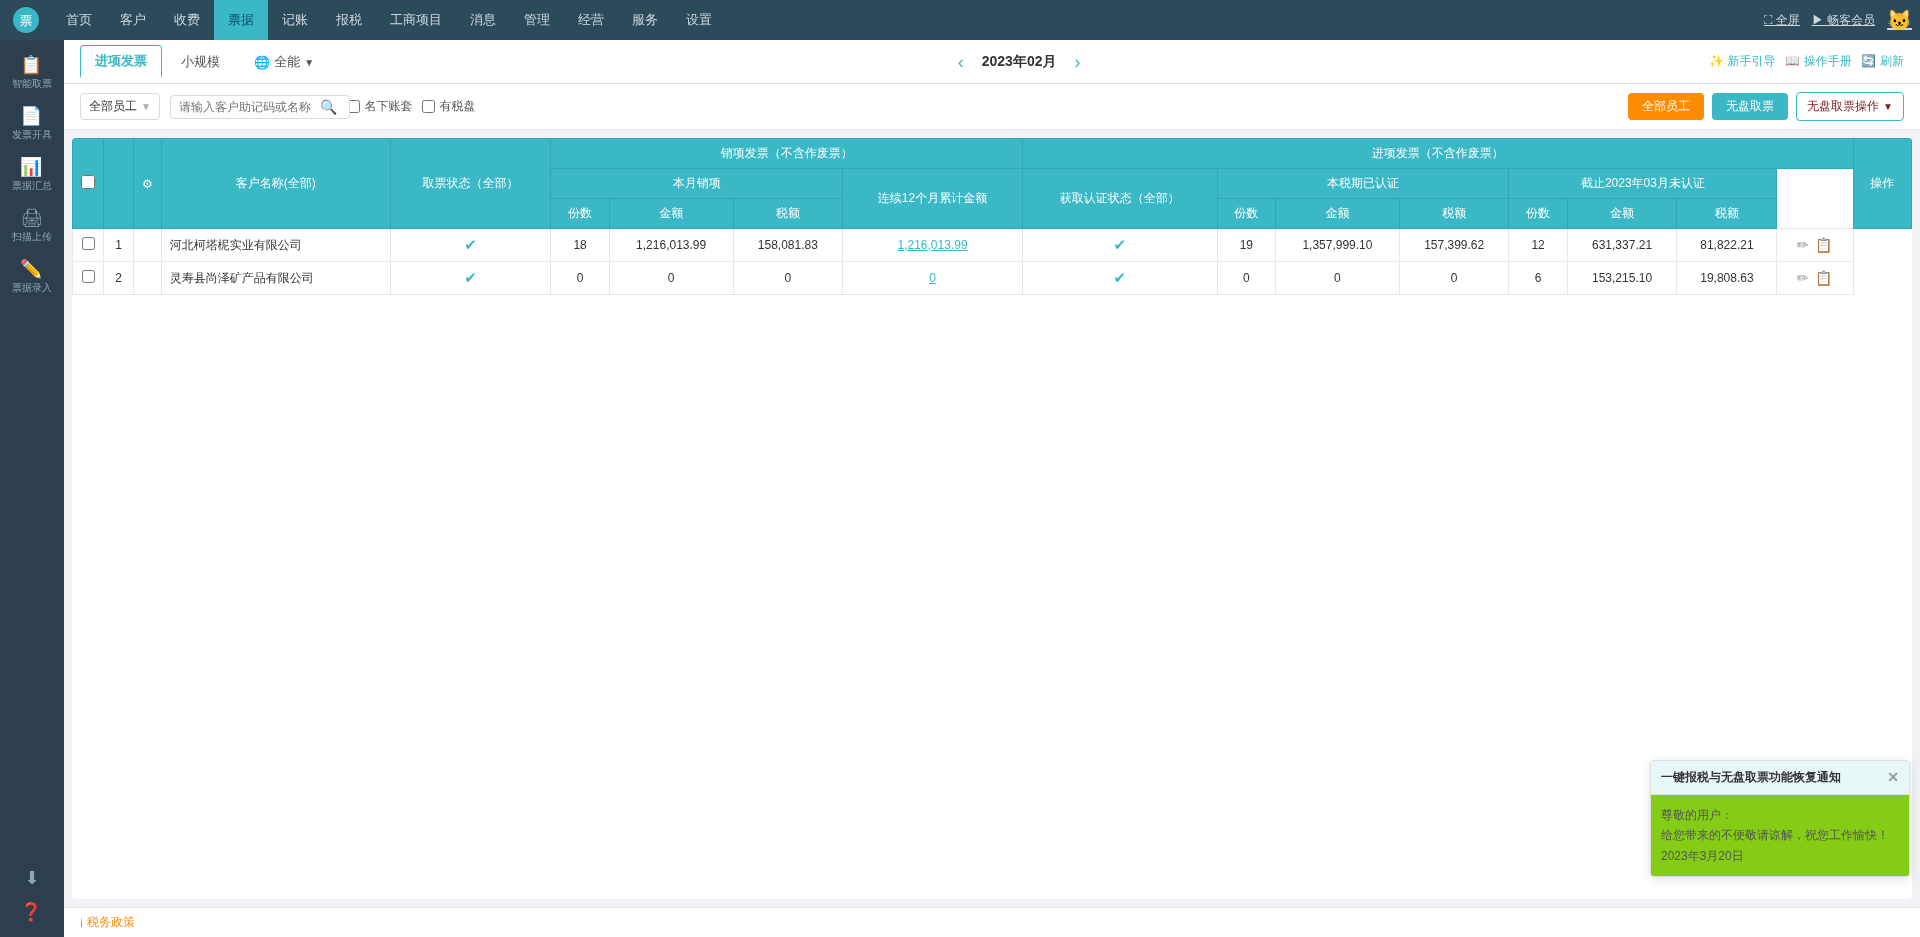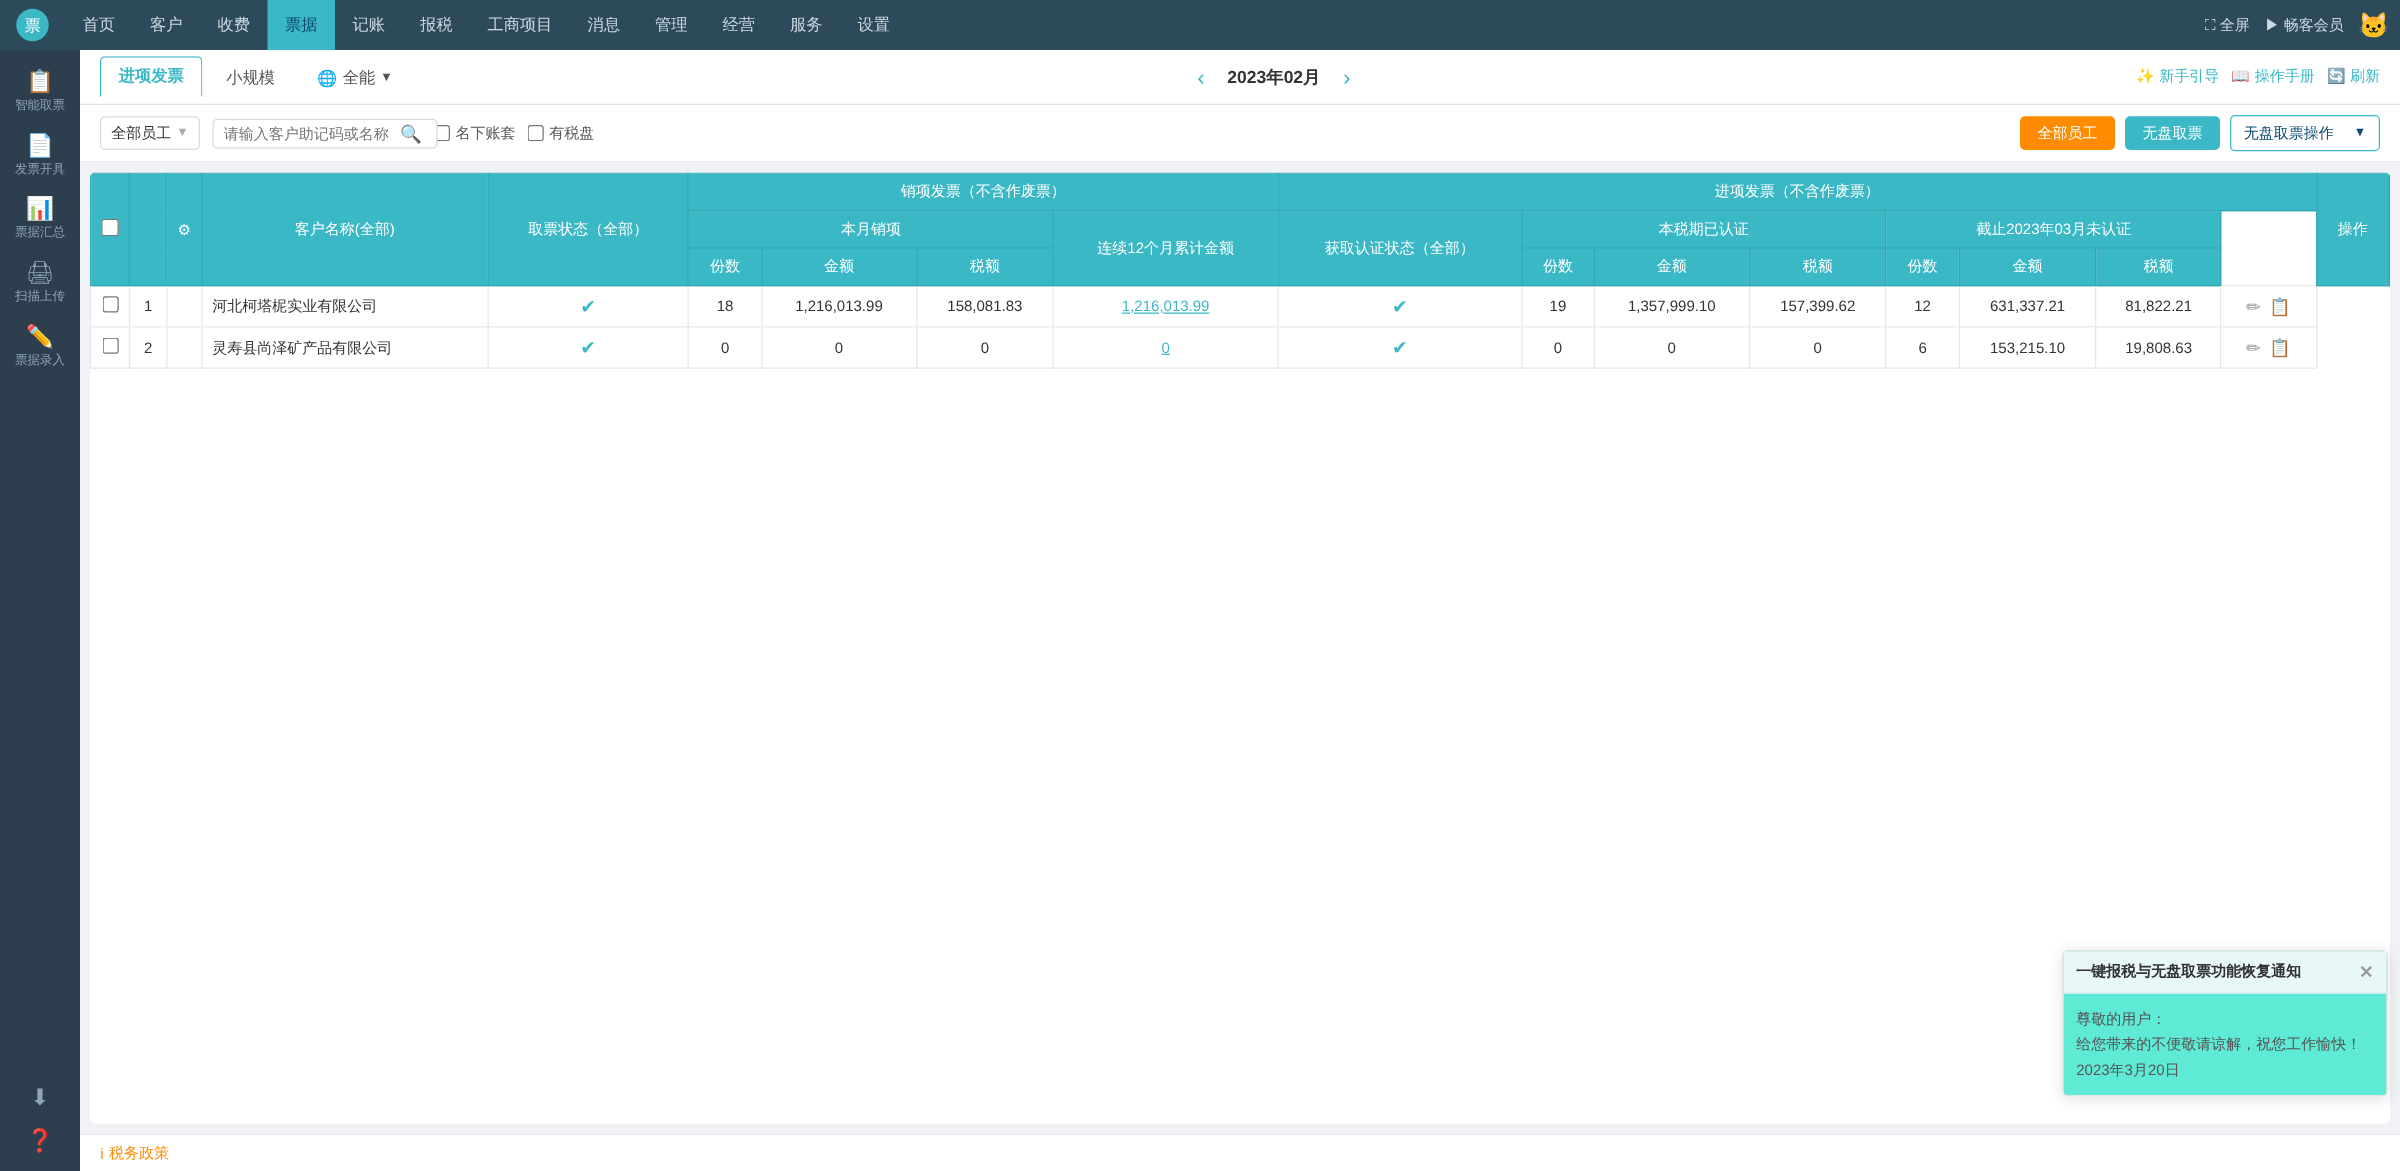--- a/index.html
+++ b/index.html
@@ -43,21 +43,21 @@
       background: #3ab8c5;
       color: #0c4a6e;
     }
     .top-nav .right-items {
       display: flex;
       align-items: center;
       gap: 12px;
       font-size: 12px;
       color: #cdd8e0;
     }
-    .top-nav .right-items span { cursor: pointer; }
+    .top-nav .right-items span { cursor: pointer; text-decoration: underline; }
 
     
     .sidebar {
       position: fixed;
       top: 40px;
       left: 0;
       bottom: 0;
       width: 64px;
       background: #2d3e4e;
       display: flex;
@@ -227,29 +227,29 @@
       background: #3ab8c5;
       color: #fff;
       border: none;
       border-radius: 4px;
       padding: 5px 14px;
       font-size: 12px;
       cursor: pointer;
     }
     .btn-outline {
       background: #fff;
-      color: #0c4a6e;
+      color: #7f1d1d;
       border: 1px solid #3ab8c5;
       border-radius: 4px;
       padding: 5px 10px;
       font-size: 12px;
       cursor: pointer;
       display: flex;
       align-items: center;
-      gap: 16px;
+      gap: 4px;
     }
 
     
     .table-wrap {
       flex: 1;
       overflow: auto;
       background: #fff;
       margin: 8px;
       border-radius: 4px;
     }
@@ -280,21 +280,21 @@
     }
     .check-icon { color: #3ab8c5; font-size: 15px; }
     .action-icon { color: #999; cursor: pointer; font-size: 14px; }
 
     
     .notification-popup {
       position: fixed;
       bottom: 60px;
       right: 10px;
       width: 260px;
-      background: #5eead4;
+      background: #84cc16;
       border: 1px solid #e0e0e0;
       border-radius: 4px;
       box-shadow: 0 2px 12px rgba(0,0,0,0.12);
       font-size: 12px;
       z-index: 200;
     }
     .notification-header {
       background: #e8f7f8;
       padding: 8px 10px;
       font-weight: bold;

